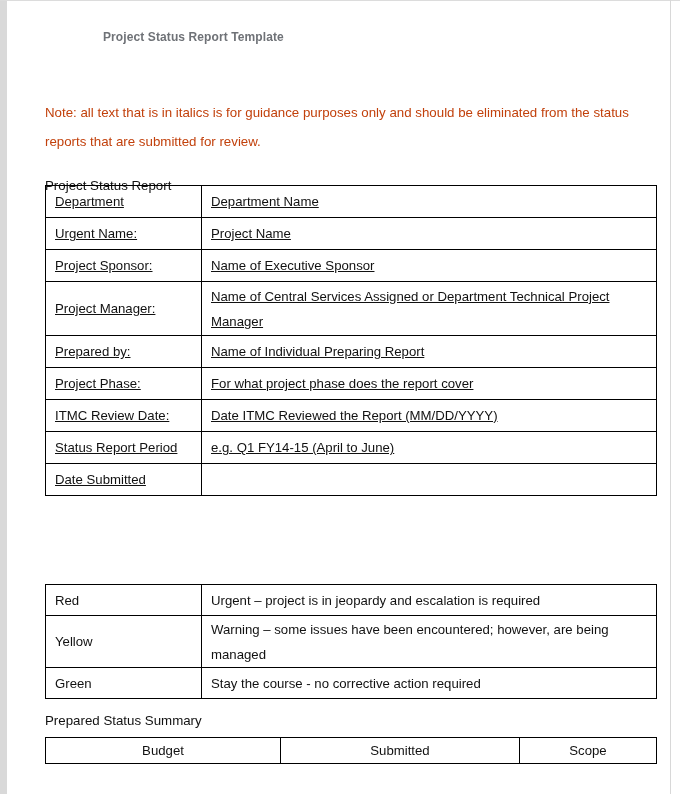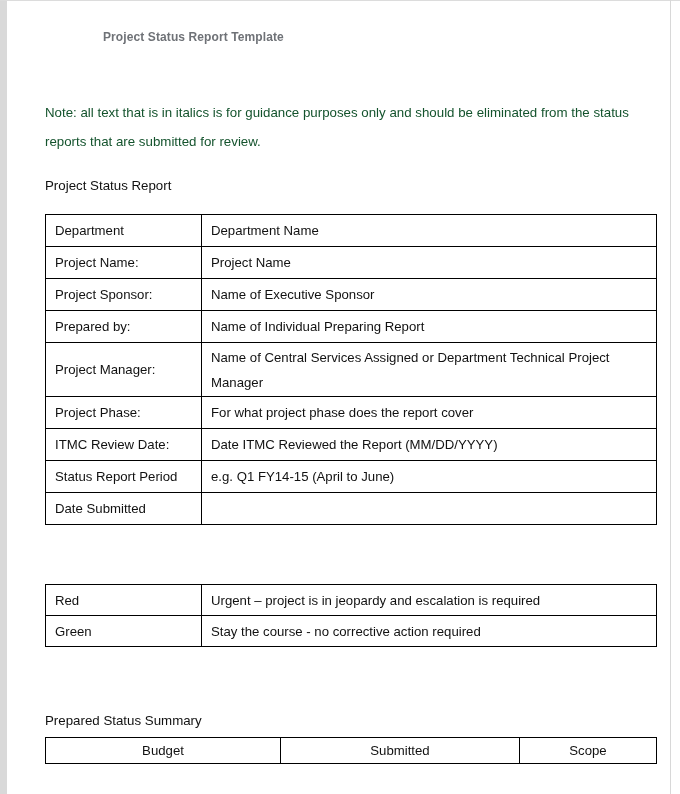--- a/index.html
+++ b/index.html
@@ -52,21 +52,21 @@
     white-space: nowrap;
   }
 
   .note {
     position: absolute;
     left: 37px;
     top: 97px;
     width: 600px;
     font-size: 13.3px;
     line-height: 29px;
-    color: #14532d;
+    color: #c2410c;
   }
 
   .section-heading {
     position: absolute;
     font-size: 13.3px;
     color: #111111;
     white-space: nowrap;
   }
   #heading-status-report { left: 37px; top: 177px; }
   #heading-status-summary { left: 37px; top: 712px; }
@@ -81,22 +81,23 @@
   table.doc-table td {
     border: 1px solid #000000;
     padding: 0 9px;
     vertical-align: middle;
     line-height: 25px;
   }
 
   
   #table-project-status {
     left: 37px;
-    top: 213px;
+    top: 184px;
     width: 611px;
+    text-decoration: underline;
   }
   #table-project-status td { height: 31px; }
   #table-project-status td.tall { height: 53px; }
   #table-project-status col.c-label { width: 156px; }
   #table-project-status col.c-value { width: 455px; }
 
   
   #table-status-legend {
     left: 37px;
     top: 583px;
@@ -142,34 +143,34 @@
     <colgroup>
       <col class="c-label">
         <col class="c-value">
     </colgroup>
     <tbody>
       <tr>
         <td>Department</td>
         <td>Department Name</td>
       </tr>
       <tr>
-        <td>Project Name:</td>
+        <td>Urgent Name:</td>
         <td>Project Name</td>
       </tr>
       <tr>
         <td>Project Sponsor:</td>
         <td>Name of Executive Sponsor</td>
       </tr>
       <tr>
+        <td class="tall">Project Manager:</td>
+        <td class="tall">Name of Central Services Assigned or Department Technical Project Manager</td>
+      </tr>
+      <tr>
         <td>Prepared by:</td>
         <td>Name of Individual Preparing Report</td>
-      </tr>
-      <tr>
-        <td class="tall">Project Manager:</td>
-        <td class="tall">Name of Central Services Assigned or Department Technical Project Manager</td>
       </tr>
       <tr>
         <td>Project Phase:</td>
         <td>For what project phase does the report cover</td>
       </tr>
       <tr>
         <td>ITMC Review Date:</td>
         <td>Date ITMC Reviewed the Report (MM/DD/YYYY)</td>
       </tr>
       <tr>
@@ -185,20 +186,24 @@
 
   <table class="doc-table" id="table-status-legend">
     <colgroup>
       <col class="c-label">
         <col class="c-value">
     </colgroup>
     <tbody>
       <tr>
         <td>Red</td>
         <td>Urgent – project is in jeopardy and escalation is required</td>
+      </tr>
+      <tr>
+        <td class="tall">Yellow</td>
+        <td class="tall">Warning – some issues have been encountered; however, are being managed</td>
       </tr>
       <tr>
         <td>Green</td>
         <td>Stay the course - no corrective action required</td>
       </tr>
     </tbody>
   </table>
 
   <div class="section-heading" id="heading-status-summary">Prepared Status Summary</div>
 

